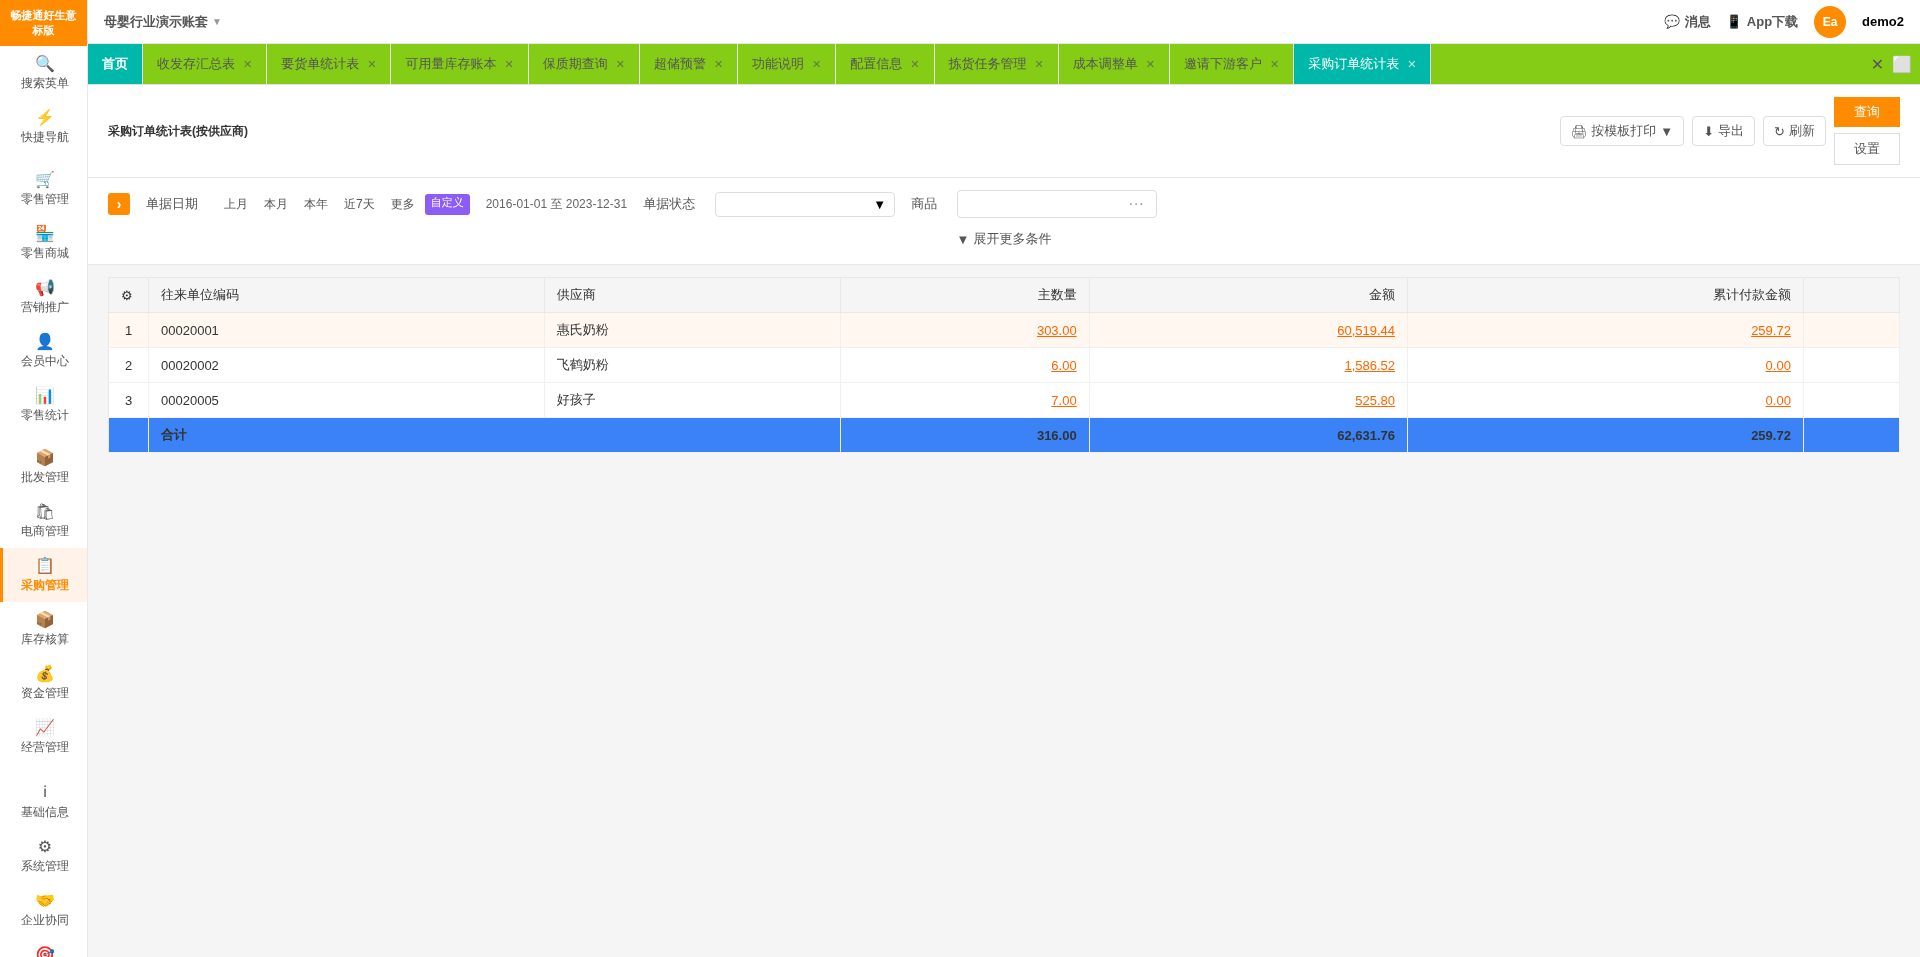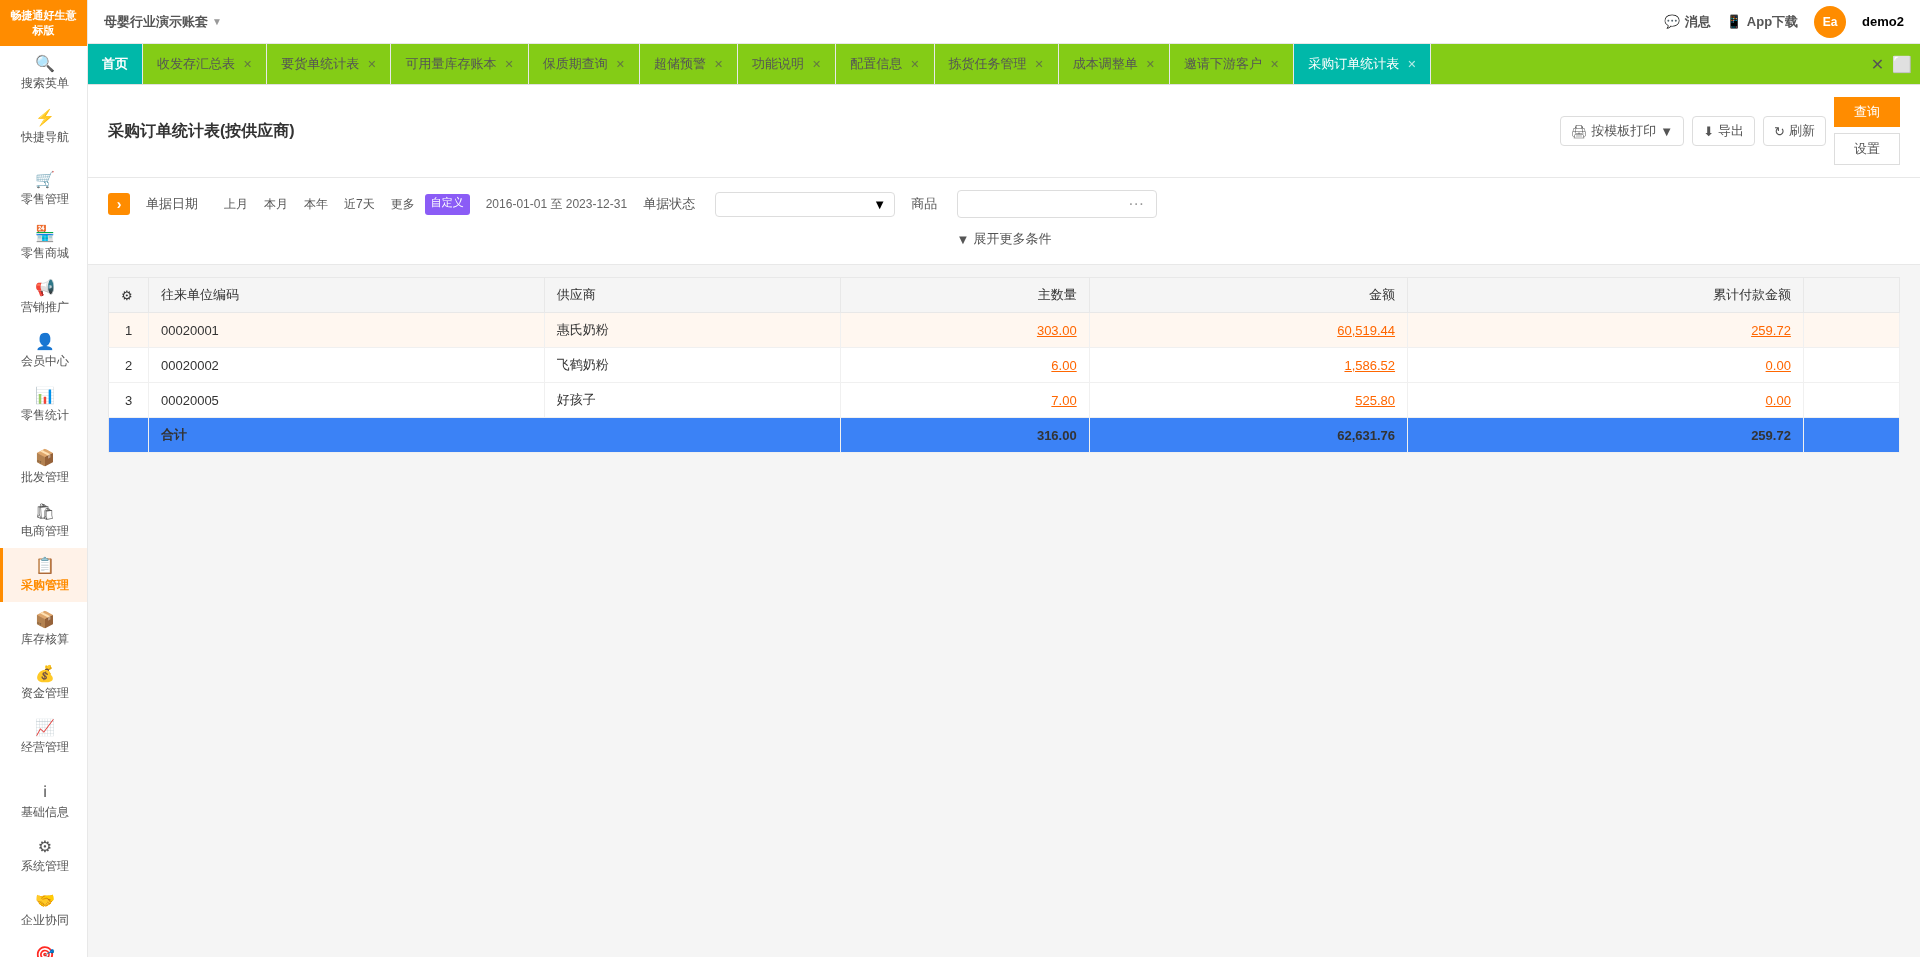--- a/index.html
+++ b/index.html
@@ -31,21 +31,21 @@
     .tab { display: flex; align-items: center; gap: 4px; padding: 0 14px; height: 40px; cursor: pointer; white-space: nowrap; font-size: 13px; color: #555; border-right: 1px solid #e8e8e8; flex-shrink: 0; }
     .tab.active { background: #00b8a9; color: #fff; }
     .tab .tab-close { font-size: 11px; opacity: 0.7; margin-left: 4px; }
     .tab-home { background: #00b8a9; color: white; font-weight: bold; }
     .tabs-end { display: flex; align-items: center; margin-left: auto; padding: 0 8px; gap: 8px; }
     .tabs-end-btn { cursor: pointer; color: #555; font-size: 16px; }
 
     
     .page { flex: 1; display: flex; flex-direction: column; overflow: hidden; background: #f5f5f5; }
     .page-header { background: #fff; padding: 12px 20px; border-bottom: 1px solid #e8e8e8; display: flex; align-items: center; justify-content: space-between; flex-shrink: 0; }
-    .page-title { font-size: 16px; font-weight: bold; color: #333; text-align: center; }
+    .page-title { font-size: 12px; font-weight: bold; color: #333; text-align: center; }
     .page-actions { display: flex; align-items: center; gap: 8px; }
     .btn-template { display: flex; align-items: center; gap: 4px; padding: 5px 10px; border: 1px solid #ddd; border-radius: 4px; cursor: pointer; background: #fff; color: #555; font-size: 13px; }
     .btn-export { display: flex; align-items: center; gap: 4px; padding: 5px 10px; border: 1px solid #ddd; border-radius: 4px; cursor: pointer; background: #fff; color: #555; font-size: 13px; }
     .btn-refresh { display: flex; align-items: center; gap: 4px; padding: 5px 10px; border: 1px solid #ddd; border-radius: 4px; cursor: pointer; background: #fff; color: #555; font-size: 13px; }
     .btn-query { padding: 6px 20px; background: #ff8c00; color: #fff; border: none; border-radius: 0; cursor: pointer; font-size: 13px; }
     .btn-settings { padding: 6px 14px; background: #fff; color: #555; border: 1px solid #ddd; border-radius: 0; cursor: pointer; font-size: 13px; display: block; text-align: center; }
 
     
     .filter-bar { background: #fff; padding: 12px 20px; border-bottom: 1px solid #e8e8e8; flex-shrink: 0; }
     .filter-row { display: flex; align-items: center; gap: 16px; flex-wrap: wrap; }

